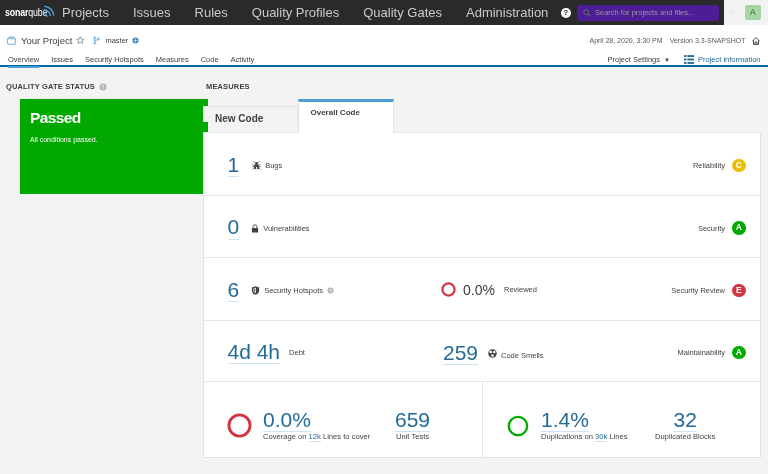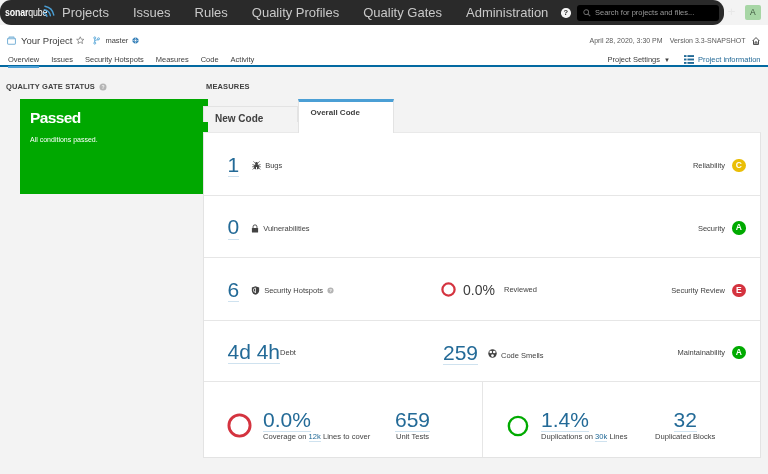--- a/index.html
+++ b/index.html
@@ -1,27 +1,27 @@
 <!DOCTYPE html>
 <html><head>
 <meta charset="utf-8">
 <style>
 * { margin:0; padding:0; box-sizing:border-box; }
 html,body { width:768px; height:474px; overflow:hidden; }
 body { font-family:"Liberation Sans", sans-serif; background:#f3f3f3; position:relative; }
 
 
-#navbar { position:absolute; left:0; top:0; width:724px; height:25px; background:#2a2a2a;border-radius:11px; }
+#navbar { position:absolute; left:0; top:0; width:724px; height:25px; background:#2a2a2a; }
 #logo { position:absolute; left:5px; top:6px; font-size:10.5px; color:#fff; white-space:nowrap; letter-spacing:-0.3px; transform:scaleX(0.84); transform-origin:left center; }
 #logo b { font-weight:bold; letter-spacing:-0.2px; }
 #logo .q { font-weight:normal; letter-spacing:-0.2px; }
 #swoosh { position:absolute; left:43px; top:3.5px; }
 #navmenu { position:absolute; left:62px; top:0; height:25px; display:flex; align-items:center; gap:24px; font-size:13px; color:#c9c9c9; }
 #helpcirc { position:absolute; left:561px; top:8px; width:9.5px; height:9.5px; border-radius:50%; background:#f5f5f5; color:#2a2a2a; font-size:7.5px; font-weight:bold; text-align:center; line-height:10px; }
-#searchbox { position:absolute; left:577px; top:4.5px; width:142px; height:16.5px; background:#000000; border-radius:3px; display:flex; align-items:center; padding-left:6px; }
+#searchbox { position:absolute; left:577px; top:4.5px; width:142px; height:16.5px; background:#4c1d95; border-radius:3px; display:flex; align-items:center; padding-left:6px; }
 #searchbox .ph { color:#999; font-size:7.5px; margin-left:4px; }
 #plus { position:absolute; left:727.5px; top:4px; color:#e8e8e8; font-size:13.5px; font-weight:400; }
 #avatar { position:absolute; left:745px; top:4.5px; width:15.5px; height:15.5px; background:#a7d6a5; border-radius:2px; color:#38503a; font-size:8.5px; text-align:center; line-height:15.5px; }
 
 
 #pheader { position:absolute; left:0; top:25px; width:768px; height:42px; background:#fff; border-bottom:2px solid #0369a1; }
 #prow1 { position:absolute; left:7px; top:8px; height:14px; display:flex; align-items:center; }
 #pname { font-size:9.5px; color:#3c3c3c; margin-left:5px; }
 #pdate { position:absolute; right:7.5px; top:10.5px; font-size:7px; color:#5a5a5a; display:flex; align-items:center; }
 #ptabs { position:absolute; left:8px; top:29.5px; display:flex; gap:12px; font-size:7.5px; color:#404040; }
@@ -217,21 +217,21 @@
     </span>
     <span style="position:absolute; left:259px; top:24px; font-size:14px; color:#3c3c3c;">0.0%</span>
     <span style="position:absolute; left:300px; top:27px; font-size:7.5px; color:#424242;">Reviewed</span>
     <span style="flex:1"></span>
     <span class="rlbl">Security Review</span>
     <span class="badge b-e" style="margin-left:7px; margin-right:14.5px;">E</span>
   </div>
 
   <div class="mrow" style="top:188px; height:61px; padding-left:23.5px;">
     <span class="num">4d 4h</span>
-    <span class="lbl" style="">Debt</span>
+    <span class="lbl" style="margin-left:9px">Debt</span>
     <span class="num" style="position:absolute; left:239px; top:21px;">259</span>
     <span style="position:absolute; left:284px; top:27.5px;">
       <svg width="9" height="9" viewBox="0 0 16 16">
           <circle cx="8" cy="8" r="7.5" fill="#424242"></circle>
           <circle cx="4.9" cy="5.3" r="2.35" fill="#fff"></circle>
           <circle cx="11.1" cy="5.3" r="2.35" fill="#fff"></circle>
           <circle cx="8" cy="11.7" r="2.35" fill="#fff"></circle>
         </svg>
     </span>
     <span class="lbl" style="position:absolute; left:297px; top:29.5px;">Code Smells</span>

